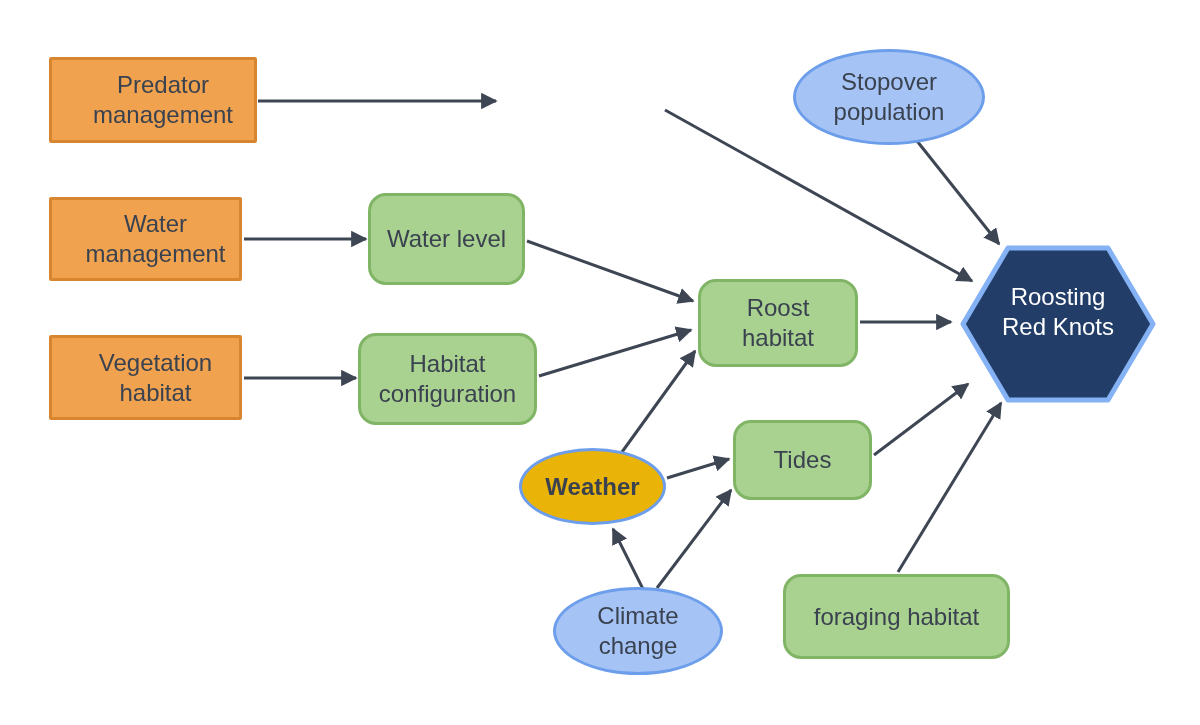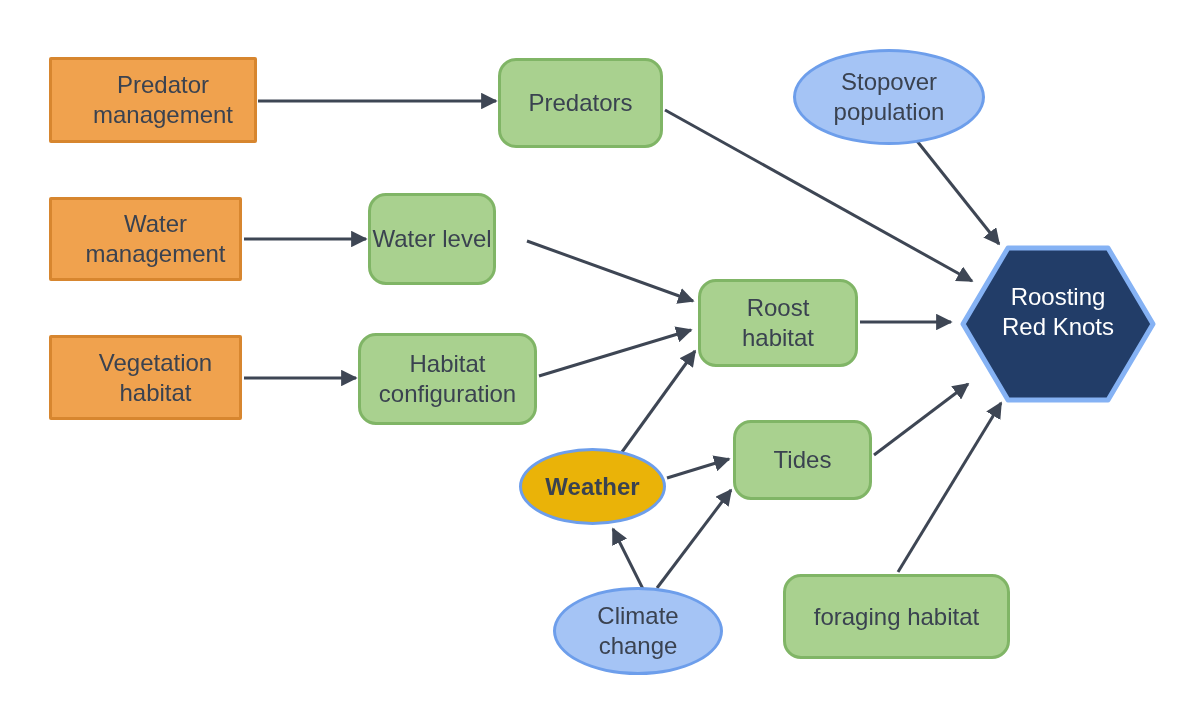--- a/index.html
+++ b/index.html
@@ -56,24 +56,21 @@
       <div>management</div>
     </div>
     <div class="node rectangle" style="left: 49px; top: 197px; width: 193px; height: 84px; background: rgb(240, 162, 78); border-color: rgb(215, 134, 47);">
       <div>Water</div>
       <div>management</div>
     </div>
     <div class="node rectangle" style="left: 49px; top: 335px; width: 193px; height: 85px; background: rgb(240, 162, 78); border-color: rgb(215, 134, 47);">
       <div>Vegetation</div>
       <div>habitat</div>
     </div>
-    <div class="node rounded-rectangle" style="left: 498px; top: 58px; width: 165px; height: 90px; background: rgb(169, 209, 143); border-color: rgb(128, 181, 102);">
-      <div>Predators</div>
-    </div>
-    <div class="node rounded-rectangle" style="left: 368px; top: 193px; width: 128px; height: 92px; background: rgb(169, 209, 143); border-color: rgb(128, 181, 102);">
+    <div class="node rounded-rectangle" style="left: 368px; top: 193px; width: 157px; height: 92px; background: rgb(169, 209, 143); border-color: rgb(128, 181, 102);">
       <div>Water level</div>
     </div>
     <div class="node rounded-rectangle" style="left: 358px; top: 333px; width: 179px; height: 92px; background: rgb(169, 209, 143); border-color: rgb(128, 181, 102);">
       <div>Habitat</div>
       <div>configuration</div>
     </div>
     <div class="node rounded-rectangle" style="left: 698px; top: 279px; width: 160px; height: 88px; background: rgb(169, 209, 143); border-color: rgb(128, 181, 102);">
       <div>Roost</div>
       <div>habitat</div>
     </div>

